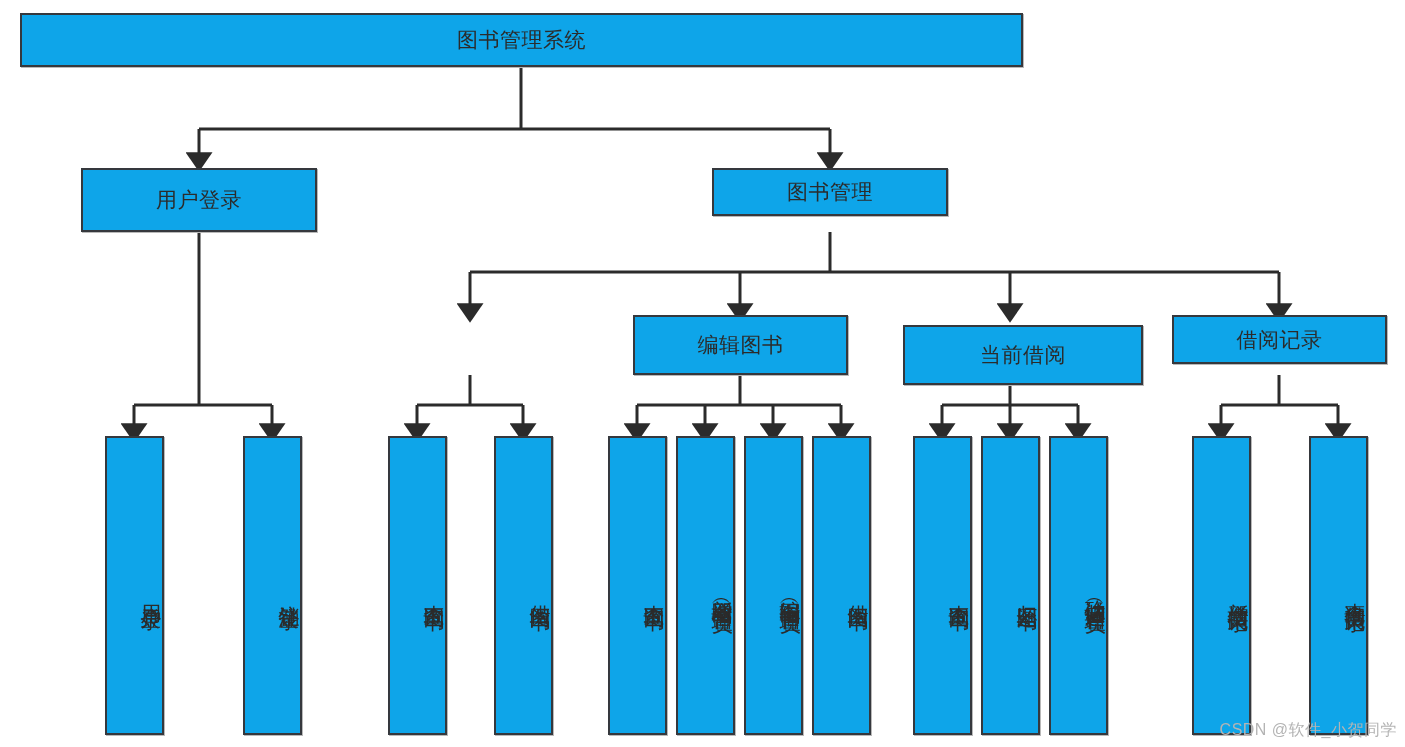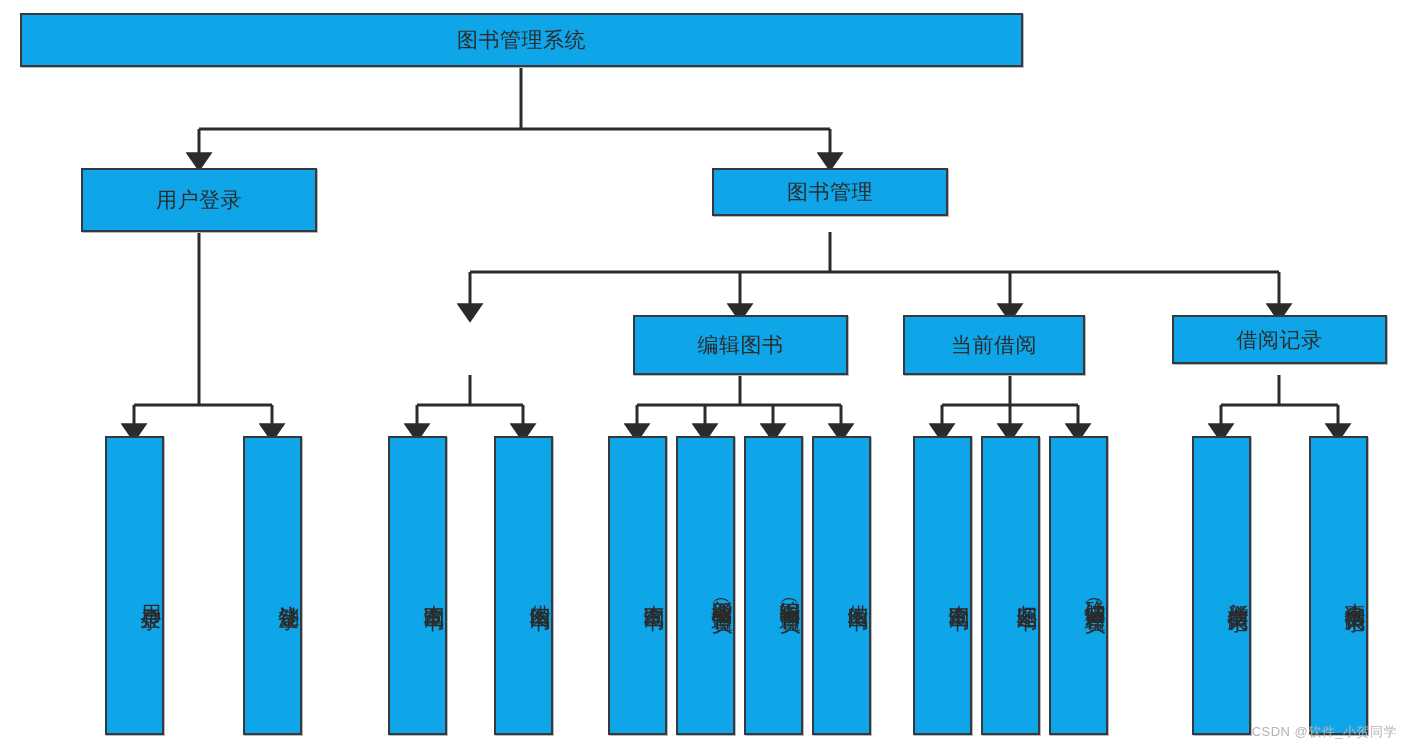--- a/index.html
+++ b/index.html
@@ -55,21 +55,21 @@
   }
   .node.vert .label {
     writing-mode: vertical-rl;
     text-orientation: upright;
     display: block;
   }
   .watermark {
     position: absolute;
     right: 8px;
     bottom: 6px;
-    font-size: 13px;
+    font-size: 16px;
     color: #b4b4b4;
     letter-spacing: 0.5px;
     white-space: nowrap;
   }
 </style>
 </head>
 <body>
 
 <div id="diagram-root">
 
@@ -130,21 +130,21 @@
   <div class="node horiz" style="left:81px; top:168px; width:236px; height:64px;">
     <span class="label">用户登录</span>
   </div>
   <div class="node horiz" style="left:712px; top:168px; width:236px; height:48px;">
     <span class="label">图书管理</span>
   </div>
 
   <div class="node horiz" style="left:633px; top:315px; width:215px; height:60px;">
     <span class="label">编辑图书</span>
   </div>
-  <div class="node horiz" style="left:903px; top:315px; width:182px; height:60px;">
+  <div class="node horiz" style="left:903px; top:325px; width:240px; height:60px;">
     <span class="label">当前借阅</span>
   </div>
   <div class="node horiz" style="left:1172px; top:315px; width:215px; height:49px;">
     <span class="label">借阅记录</span>
   </div>
 
   <div class="node vert" style="left:105px; top:436px; width:59px; height:299px;">
     <span class="label">用户登录</span>
   </div>
   <div class="node vert" style="left:243px; top:436px; width:59px; height:299px;">

